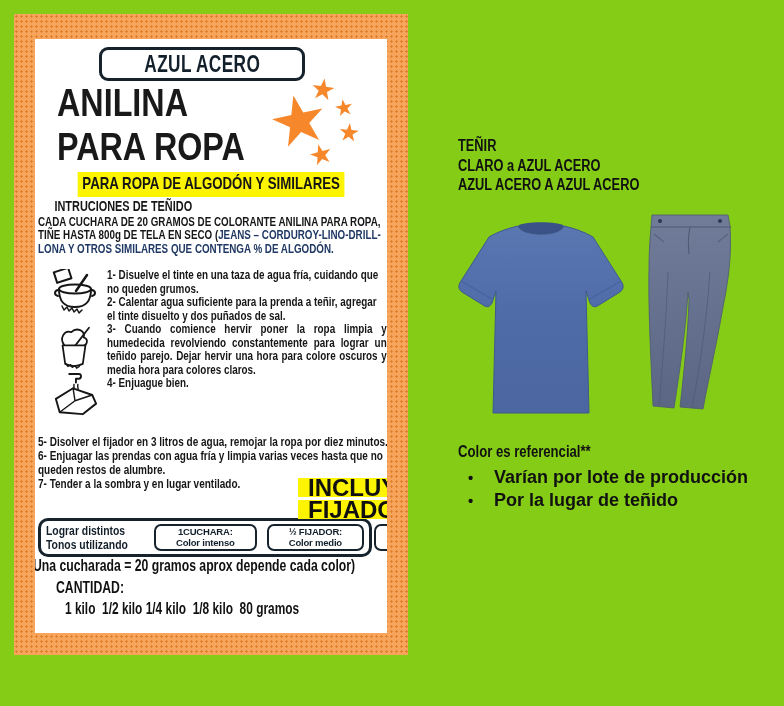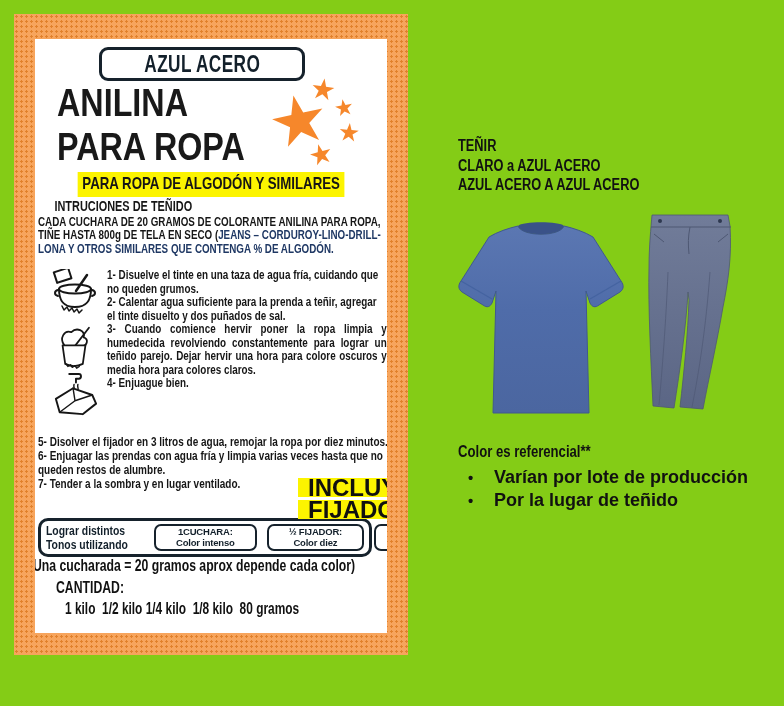--- a/index.html
+++ b/index.html
@@ -167,21 +167,21 @@
         <div class="tones-label">
           <div>Lograr distintos</div>
           <div>Tonos utilizando</div>
         </div>
         <div class="chip">
           <div>1CUCHARA:</div>
           <div>Color intenso</div>
         </div>
         <div class="chip">
           <div>½ FIJADOR:</div>
-          <div>Color diez</div>
+          <div>Color medio</div>
         </div>
         <div class="chip">
           <div>¼ CUCHARA:</div>
           <div>Color claro</div>
         </div>
       </div>
 
       <p class="spoon-note">Una cucharada = 20 gramos aprox depende cada color)</p>
       <p class="cantidad">CANTIDAD:</p>
       <p class="quantities">1 kilo  1/2 kilo 1/4 kilo  1/8 kilo  80 gramos</p>

